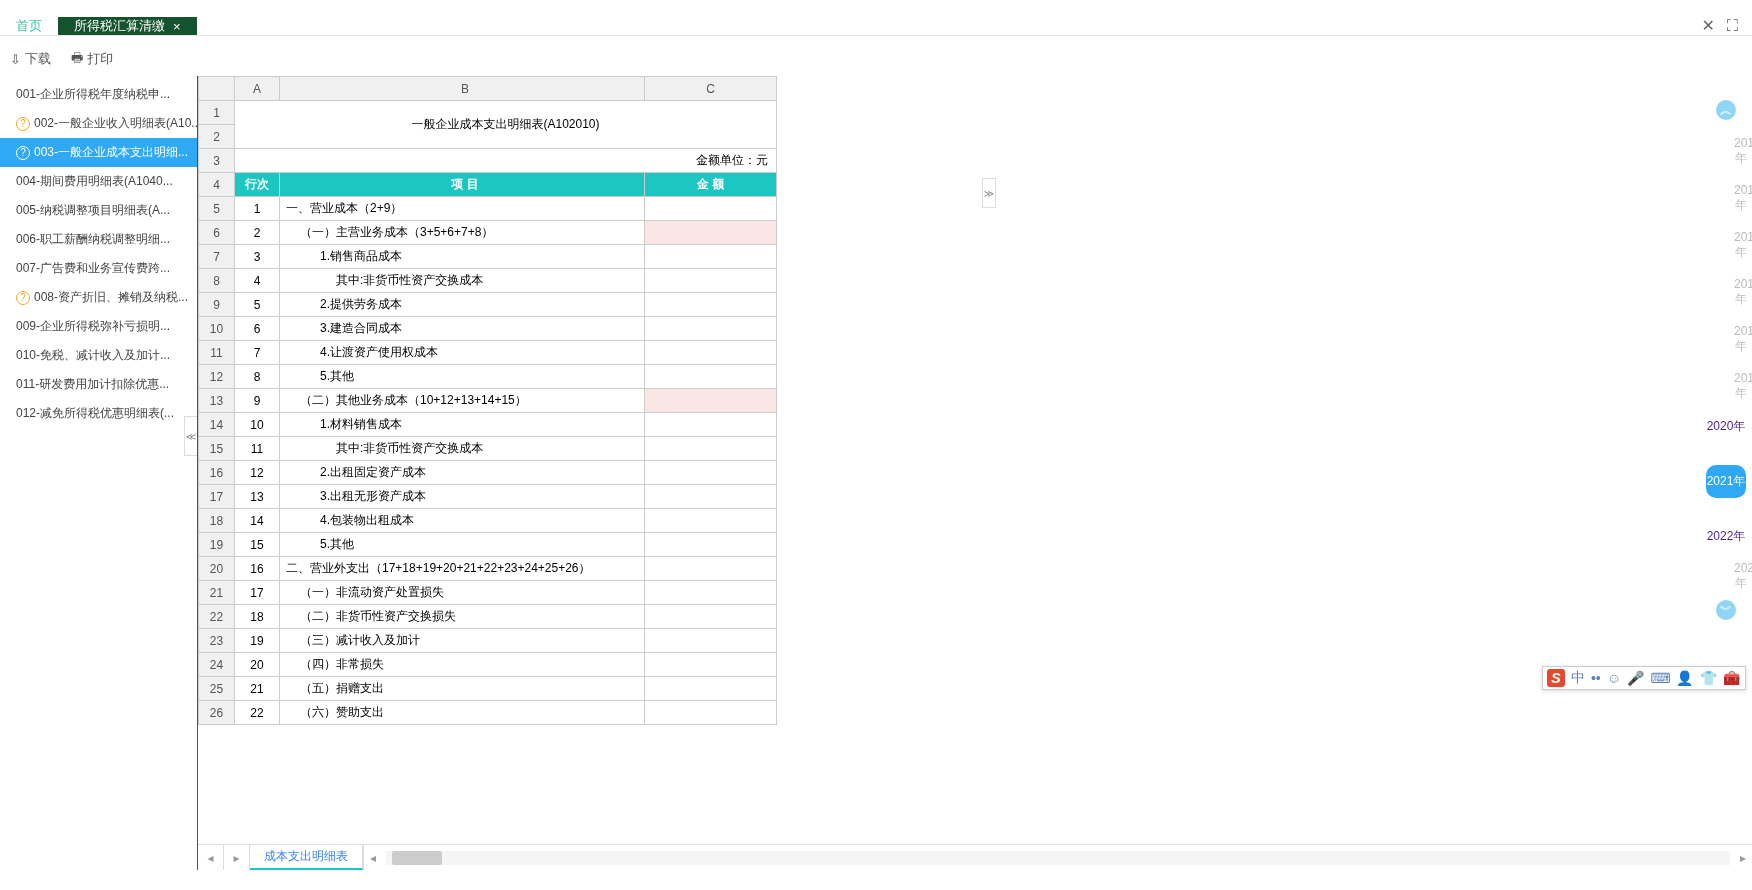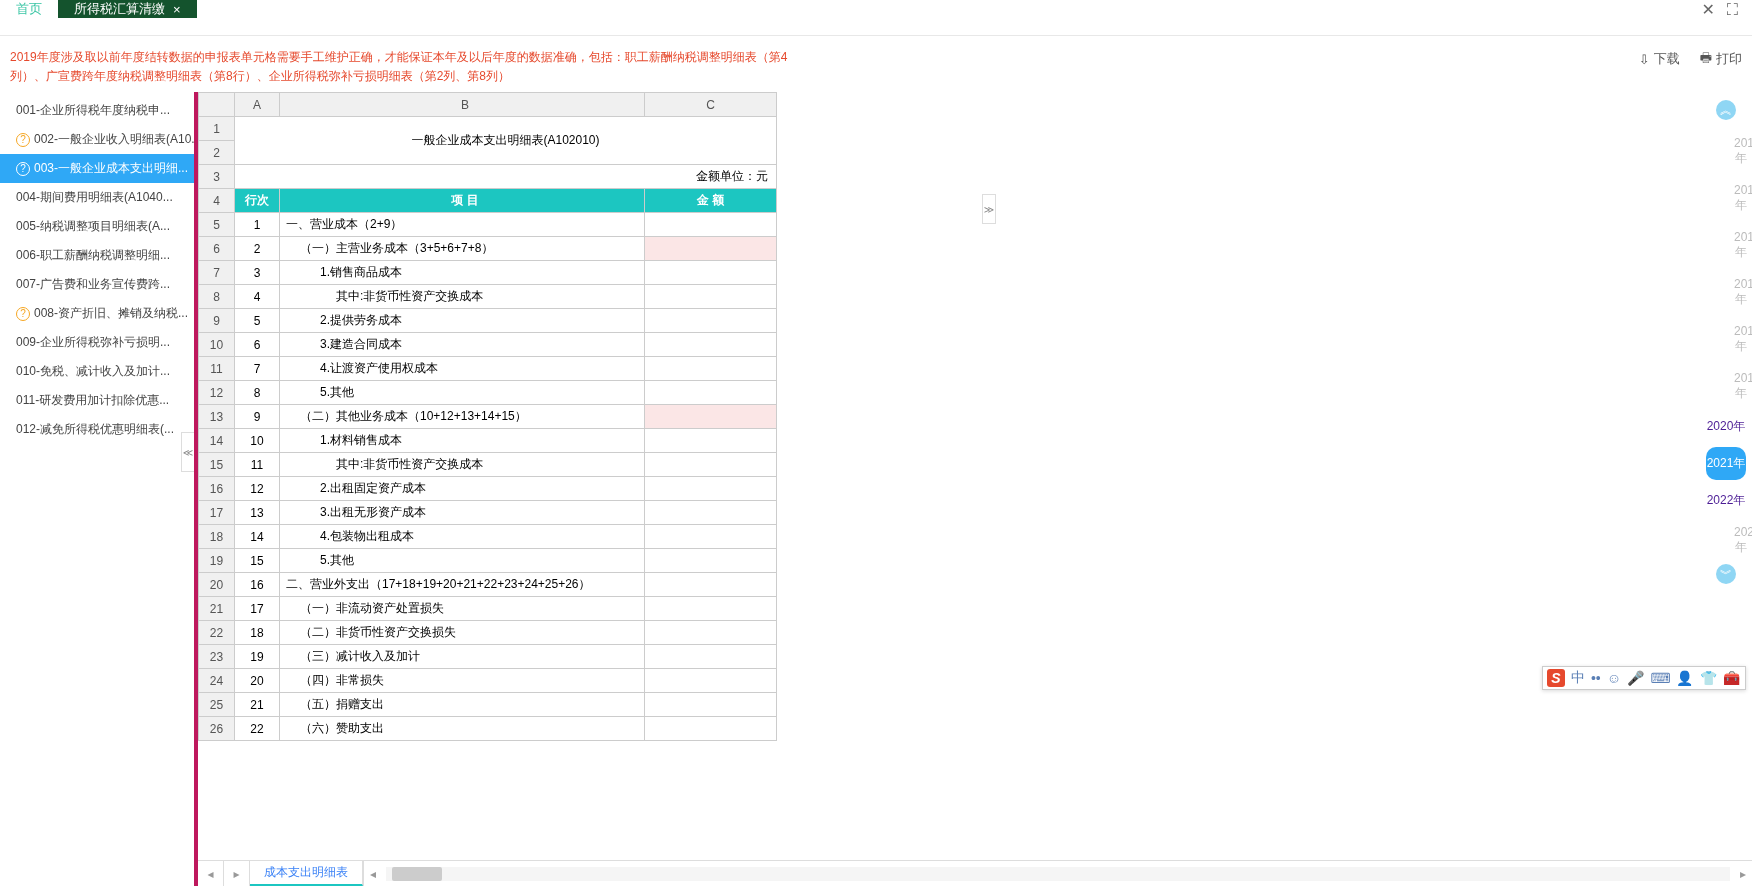--- a/index.html
+++ b/index.html
@@ -1,37 +1,37 @@
 <!DOCTYPE html>
 <html><head>
 <meta charset="utf-8">
 <style>
 * { margin: 0; padding: 0; box-sizing: border-box; }
 body { font-family: "Microsoft YaHei", Arial, sans-serif; font-size: 12px; background: #fff; overflow: hidden; }
 
 
-.top-tabs { height: 36px; display: flex; align-items: flex-start; border-bottom: 1px solid #e8e8e8; }
+.top-tabs { height: 36px; display: flex; align-items: flex-end; border-bottom: 1px solid #e8e8e8; }
 .top-tab { display: flex; align-items: center; padding: 0 16px; font-size: 13px; cursor: pointer; }
 .top-tab.home { color: #3BC6A5; }
 .top-tab.active { background: #14532d; color: #fff; }
 .top-tab .close { margin-left: 8px; }
 .top-tabs-right { margin-left: auto; display: flex; align-items: center; gap: 12px; padding-right: 14px; color: #666; }
 .top-tabs-right span { cursor: pointer; font-size: 16px; }
 
 
 .info-bar { display: flex; justify-content: space-between; align-items: flex-start; padding: 12px 10px 6px 10px; }
 .notice { color: #E6492D; line-height: 1.6; max-width: 800px; }
 .info-actions { display: flex; gap: 20px; color: #555; font-size: 13px; align-items: center; }
 .info-actions .act { cursor: pointer; display: flex; align-items: center; gap: 4px; }
 
 
 .main { display: flex; height: calc(890px - 36px - 60px); position: relative; }
 
 
-.left-nav { width: 198px; border-right: 4px solid #be185d; overflow-y: auto; padding-top: 4px; position: relative; }
+.left-nav { width: 198px; border-right: 1px solid #be185d; overflow-y: auto; padding-top: 4px; position: relative; }
 .left-nav .item { padding: 6px 10px 6px 16px; cursor: pointer; color: #444; white-space: nowrap; overflow: hidden; text-overflow: ellipsis; display: flex; align-items: center; }
 .left-nav .item.active { background: #2FA8F6; color: #fff; }
 .left-nav .item .q { display:inline-flex; width:14px; height:14px; border:1px solid #F5A623; color:#F5A623; border-radius:50%; align-items:center; justify-content:center; font-size:10px; margin-right:4px; flex-shrink:0; }
 .left-nav .item.active .q { border-color:#fff; color:#fff; }
 .left-collapse { position: absolute; right: -1px; top: 340px; width: 14px; height: 40px; background:#fff; border:1px solid #ddd; display:flex; align-items:center; justify-content:center; font-size:10px; color:#888; cursor:pointer; }
 
 
 .sheet-area { flex: 1; display: flex; flex-direction: column; overflow: hidden; }
 .grid-wrap { flex:1; overflow:auto; }
 table.grid { border-collapse: collapse; table-layout: fixed; }
@@ -57,21 +57,21 @@
 .sheet-tabs .hscroll { flex:1; border-left:1px solid #ddd; display:flex; align-items:center; }
 .sheet-tabs .hscroll .track { flex:1; height:14px; background:#f5f5f5; margin:0 4px; position:relative; }
 .sheet-tabs .hscroll .thumb { position:absolute; left:6px; width:50px; height:14px; background:#ccc; border-radius:2px; }
 
 
 .right-years { position: absolute; right: 4px; top: 100px; width: 44px; text-align:center; }
 .right-years .circ { width:20px; height:20px; border-radius:50%; background:#8FD6F4; color:#fff; display:flex; align-items:center; justify-content:center; margin:0 auto 8px; font-size:12px; cursor:pointer; }
 .right-years .year { padding: 8px 0; cursor:pointer; }
 .right-years .year.disabled { color: #bbb; margin-left: 30px; }
 .right-years .year.enabled { color: #4c1d95; }
-.right-years .year.active { background:#2FA8F6; color:#fff; border-radius:10px; margin:4px 2px; }
+.right-years .year.active { background:#2FA8F6; color:#fff; border-radius:10px; margin:22px 2px; }
 
 
 .ime-bar { position: fixed; right: 6px; bottom: 200px; background:#fff; border:1px solid #ccc; box-shadow:0 1px 4px rgba(0,0,0,.15); display:flex; align-items:center; padding:2px 4px; gap:6px; font-size:14px; }
 .ime-bar .s { background:#E6492D; color:#fff; width:18px; height:18px; display:flex; align-items:center; justify-content:center; font-weight:bold; border-radius:3px; font-style:italic; }
 .ime-bar .ico { color:#5A7FB5; cursor:pointer; }
 
 
 .grid-expand { position:absolute; left: 982px; top: 102px; width:14px; height:30px; background:#fff; border:1px solid #ddd; display:flex; align-items:center; justify-content:center; font-size:10px; color:#888; cursor:pointer; z-index:5;}
 </style>
 </head>
@@ -83,21 +83,20 @@
     <span>所得税汇算清缴</span>
     <span class="close">×</span>
   </div>
   <div class="top-tabs-right">
     <span>✕</span>
     <span>⛶</span>
   </div>
 </div>
 
 <div class="info-bar">
-  <div class="notice">2019年度涉及取以前年度结转数据的申报表单元格需要手工维护正确，才能保证本年及以后年度的数据准确，包括：职工薪酬纳税调整明细表（第4列）、广宣费跨年度纳税调整明细表（第8行）、企业所得税弥补亏损明细表（第2列、第8列）</div>
   <div class="info-actions">
     <div class="act">
       <span>⇩</span>
       <span>下载</span>
     </div>
     <div class="act">
       <span>🖶</span>
       <span>打印</span>
     </div>
   </div>

